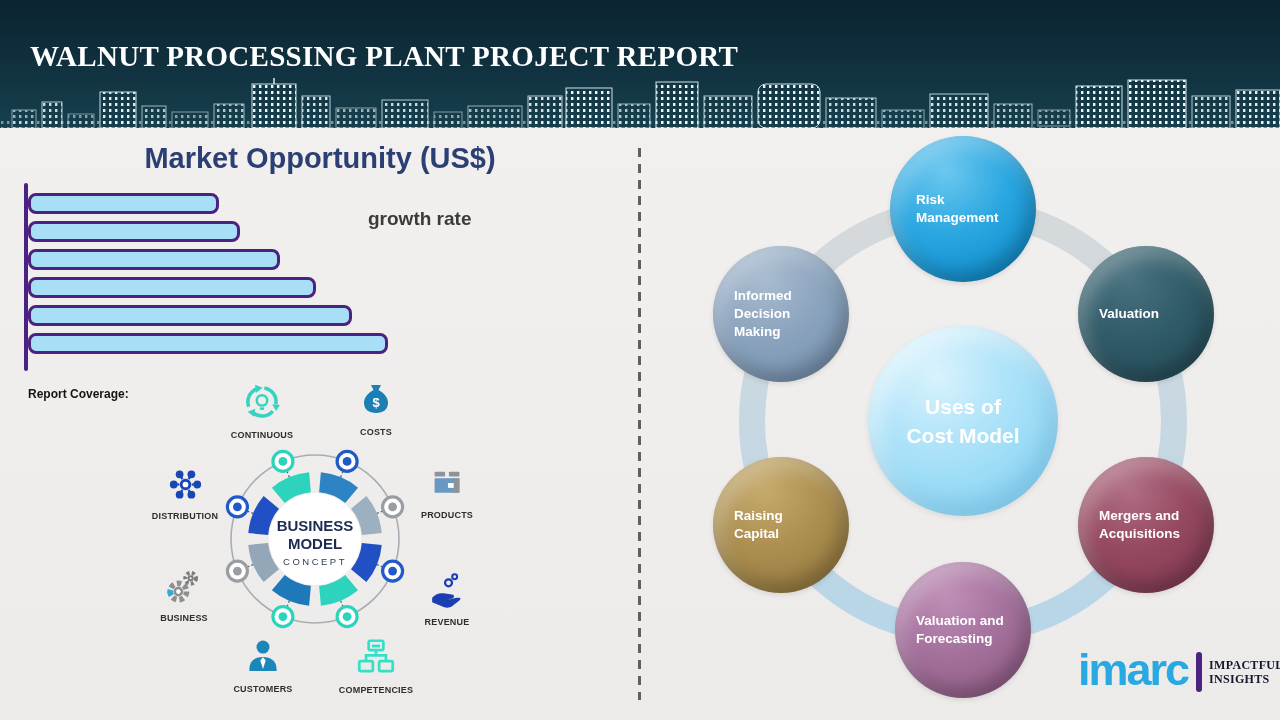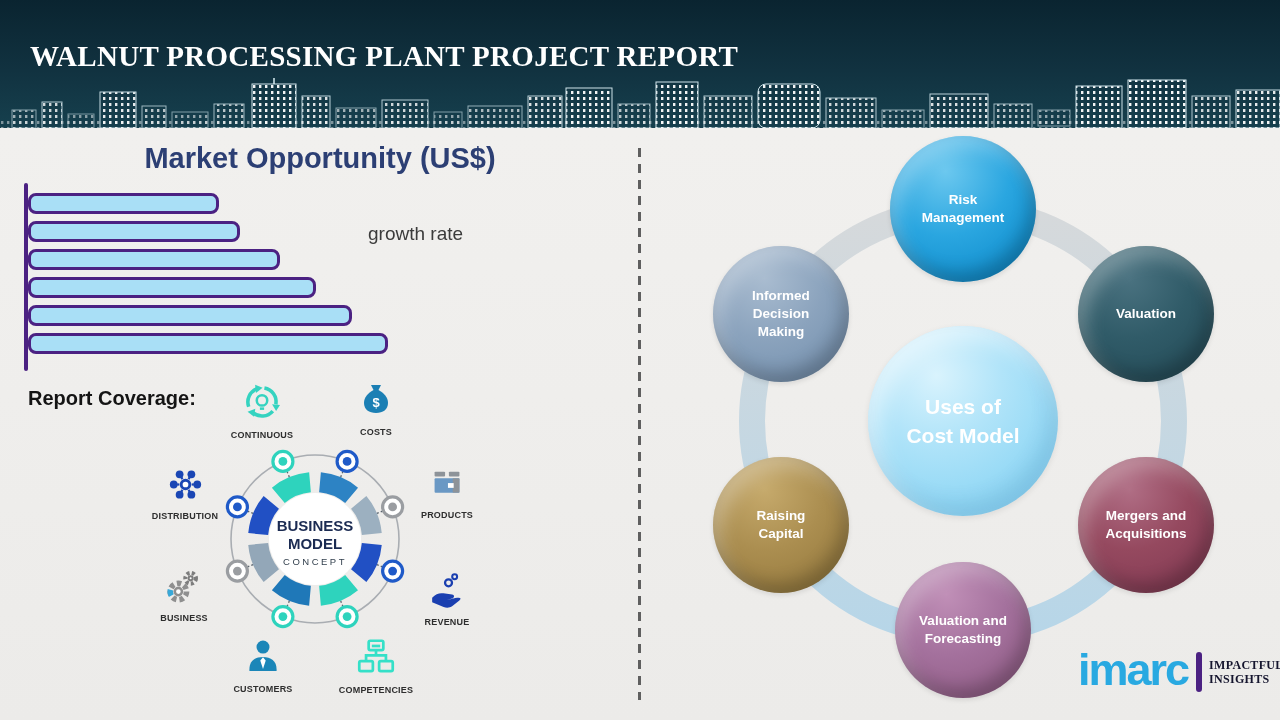--- a/index.html
+++ b/index.html
@@ -22,41 +22,41 @@
   .chart-title { position:absolute; left:70px; top:142px; width:500px; text-align:center;
                  color:#2c3f74; font-size:29px; font-weight:bold; }
   .axis { position:absolute; left:24px; top:183px; width:4px; height:188px;
           background:#4b2182; border-radius:2px; }
   .bars { position:absolute; left:28px; top:193px; width:364px; }
   .bar { height:21px; margin-bottom:7px; background:#a9dff6; border:3px solid #4b2182;
          border-radius:8px; }
   .growth { position:absolute; left:368px; top:203px; width:275px; }
   .growth .g1 { font-size:19px; font-weight:bold; color:#3b3b3b; }
   .growth .g2 { font-size:32px; font-weight:bold; color:#2e4573; margin-top:8px; letter-spacing:.5px; }
-  .growth .g3 { font-size:19px; font-weight:normal; color:#3b3b3b; margin-top:20px; }
-  .coverage-label { position:absolute; left:28px; top:387px; font-size:20px; font-weight:bold; color:#141414; }
+  .growth .g3 { font-size:19px; font-weight:bold; color:#3b3b3b; margin-top:5px; }
+  .coverage-label { position:absolute; left:28px; top:387px; font-size:12px; font-weight:bold; color:#141414; }
 
   
   .bm-svg { position:absolute; left:215px; top:439px; width:200px; height:200px; }
   .bm-item { position:absolute; width:100px; text-align:center; }
   .bm-item svg { display:block; margin:0 auto; }
   .bm-label { margin-top:4px; font-size:9px; font-weight:bold; color:#2e2e2e; letter-spacing:.2px; }
   .bm-management   { left:212px; top:380px; }
   .bm-costs        { left:326px; top:379px; }
   .bm-distribution { left:135px; top:462px; }
   .bm-products     { left:397px; top:464px; }
   .bm-services     { left:134px; top:564px; }
   .bm-revenue      { left:397px; top:568px; }
   .bm-customers    { left:213px; top:634px; }
   .bm-competencies { left:326px; top:635px; }
 
   
   .ring { position:absolute; left:640px; top:130px; width:640px; height:590px; }
   .bubble { position:absolute; border-radius:50%; display:flex; align-items:center;
-            justify-content:center; text-align:center; color:#fff; font-weight:bold;
+            justify-content:center; text-align:left; color:#fff; font-weight:bold;
             box-shadow: inset -6px -10px 16px rgba(0,0,0,.22),
                         inset 8px 12px 18px rgba(255,255,255,.30),
                         0 2px 5px rgba(0,0,0,.10); }
   .bubble span { display:block; width:94px; font-size:13.5px; line-height:1.32; }
   .b-risk      { left:890px;  top:136px; width:146px; height:146px;
                  background:radial-gradient(circle at 38% 24%, #6cc8ef 0%, #2aa6e0 45%, #1390cf 80%, #0d84c0 100%); }
   .b-informed  { left:713px;  top:246px; width:136px; height:136px;
                  background:radial-gradient(circle at 38% 24%, #a9bcd0 0%, #8ba3bd 45%, #6f8cab 100%); }
   .b-valuation { left:1078px; top:246px; width:136px; height:136px;
                  background:radial-gradient(circle at 38% 24%, #4a7280 0%, #305b68 45%, #214753 100%); }

